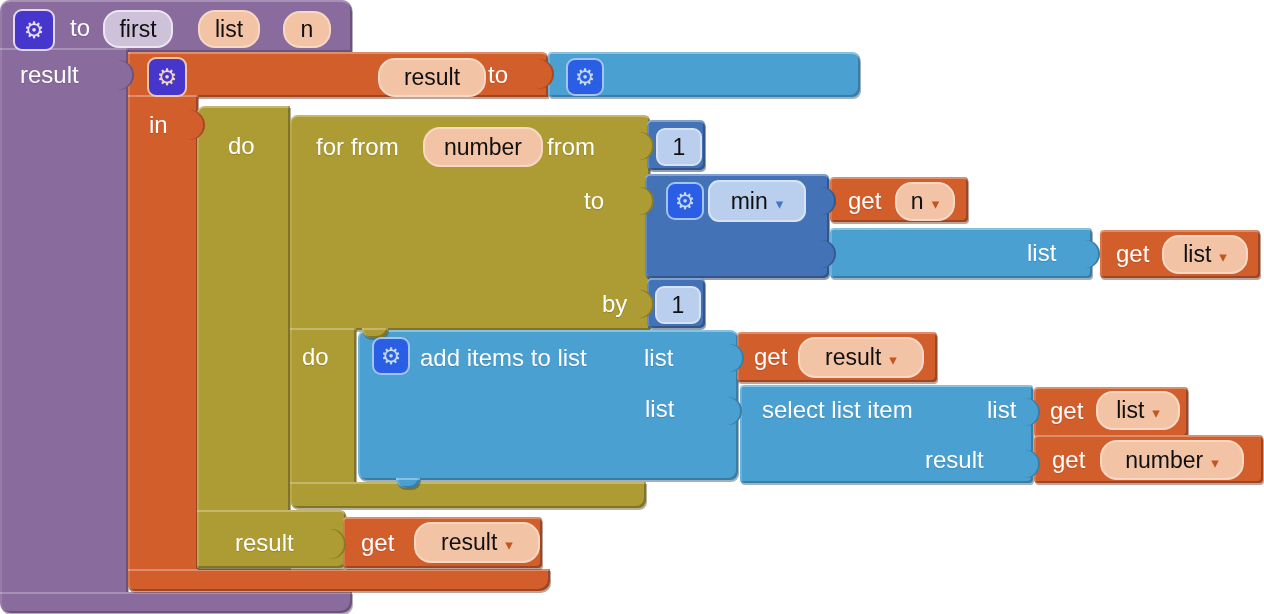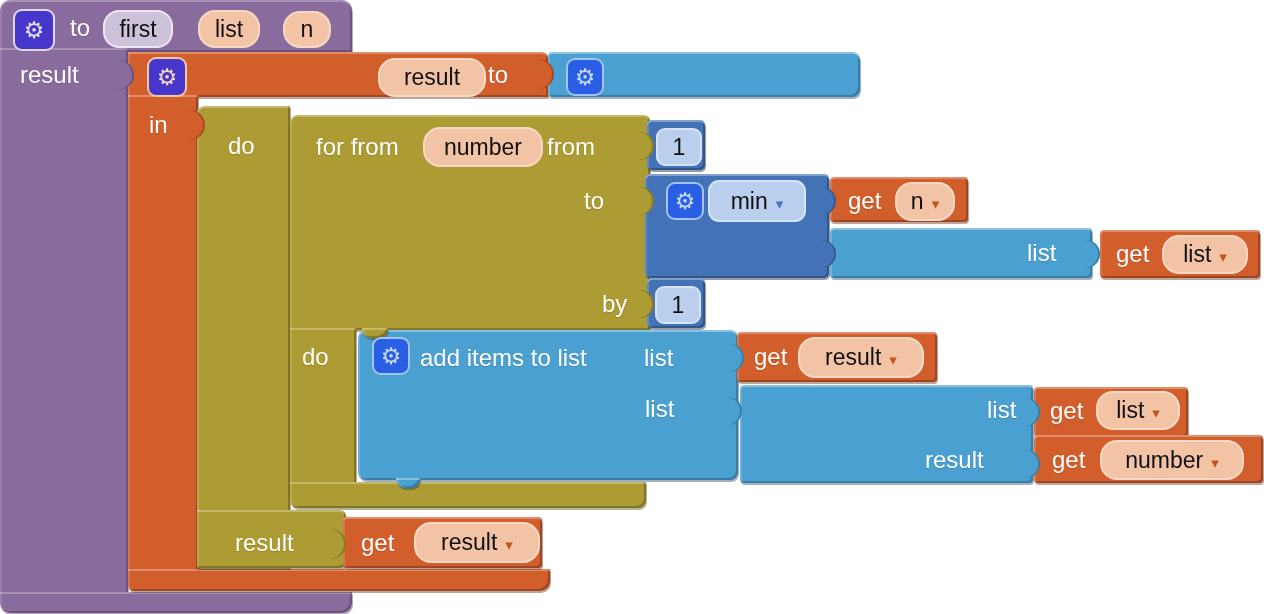--- a/index.html
+++ b/index.html
@@ -120,20 +120,21 @@
   <span class="lbl" style="left:584px;top:187px;">to</span>
   <span class="lbl" style="left:848px;top:187px;">get</span>
   <span class="lbl" style="left:1027px;top:239px;">list</span>
   <span class="lbl" style="left:1116px;top:240px;">get</span>
   <span class="lbl" style="left:586px;top:290px;margin-left:16px;">by</span>
   <span class="lbl" style="left:302px;top:343px;">do</span>
   <span class="lbl" style="left:420px;top:344px;">add items to list</span>
   <span class="lbl" style="left:644px;top:344px;">list</span>
   <span class="lbl" style="left:754px;top:343px;">get</span>
   <span class="lbl" style="left:645px;top:395px;">list</span>
+  <span class="lbl" style="left:762px;top:396px;">select list item</span>
   <span class="lbl" style="left:987px;top:396px;">list</span>
   <span class="lbl" style="left:1050px;top:397px;">get</span>
   <span class="lbl" style="left:925px;top:446px;">result</span>
   <span class="lbl" style="left:1052px;top:446px;">get</span>
   <span class="lbl" style="left:235px;top:529px;">result</span>
   <span class="lbl" style="left:361px;top:529px;">get</span>
 
   <div class="fld flav" style="left:103px;top:10px;width:66px;height:34px;">
       <span>first</span>
     </div>

